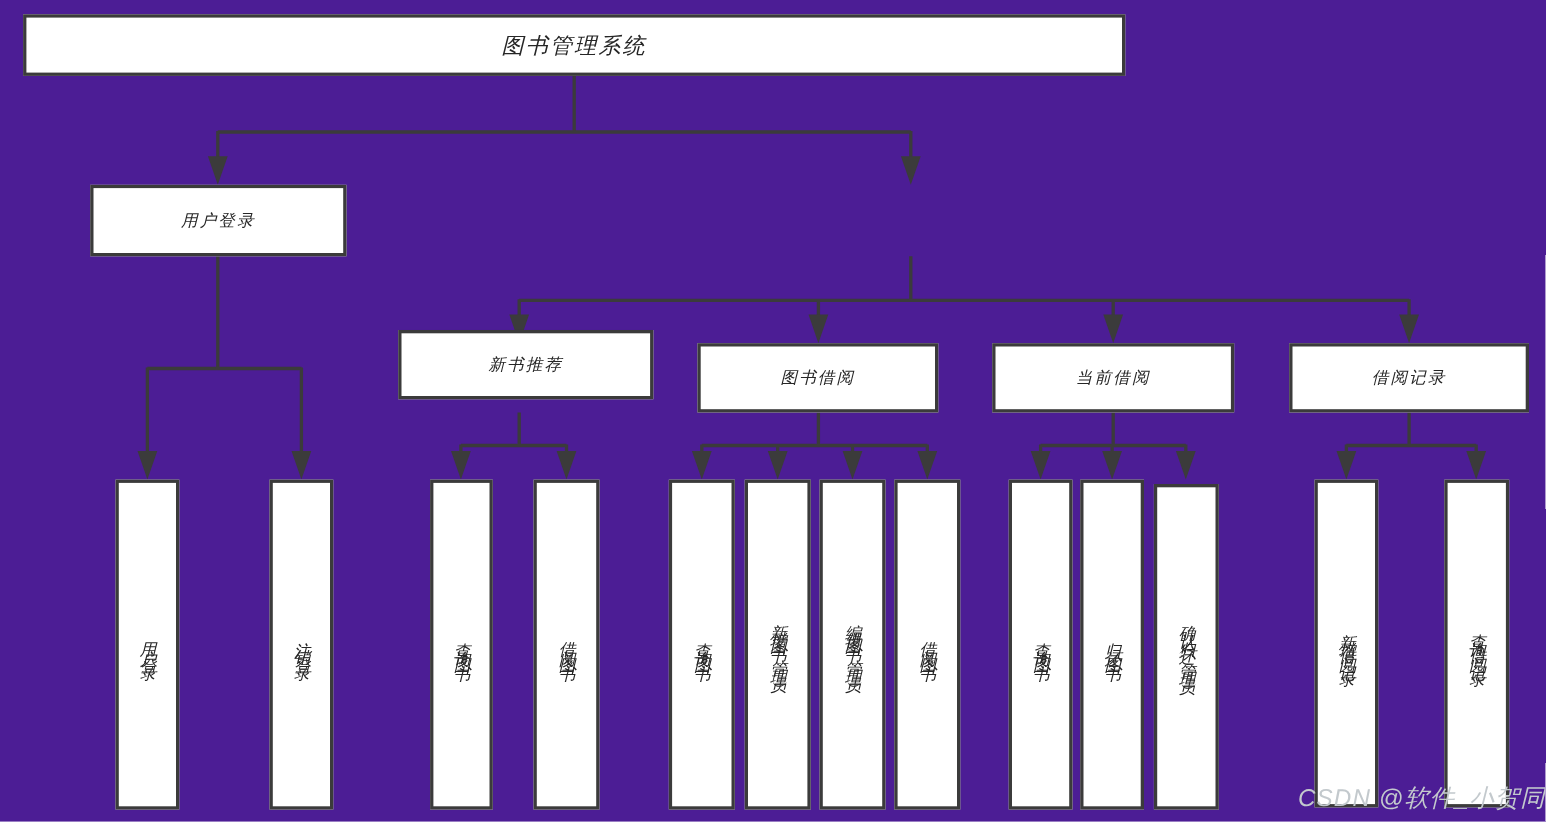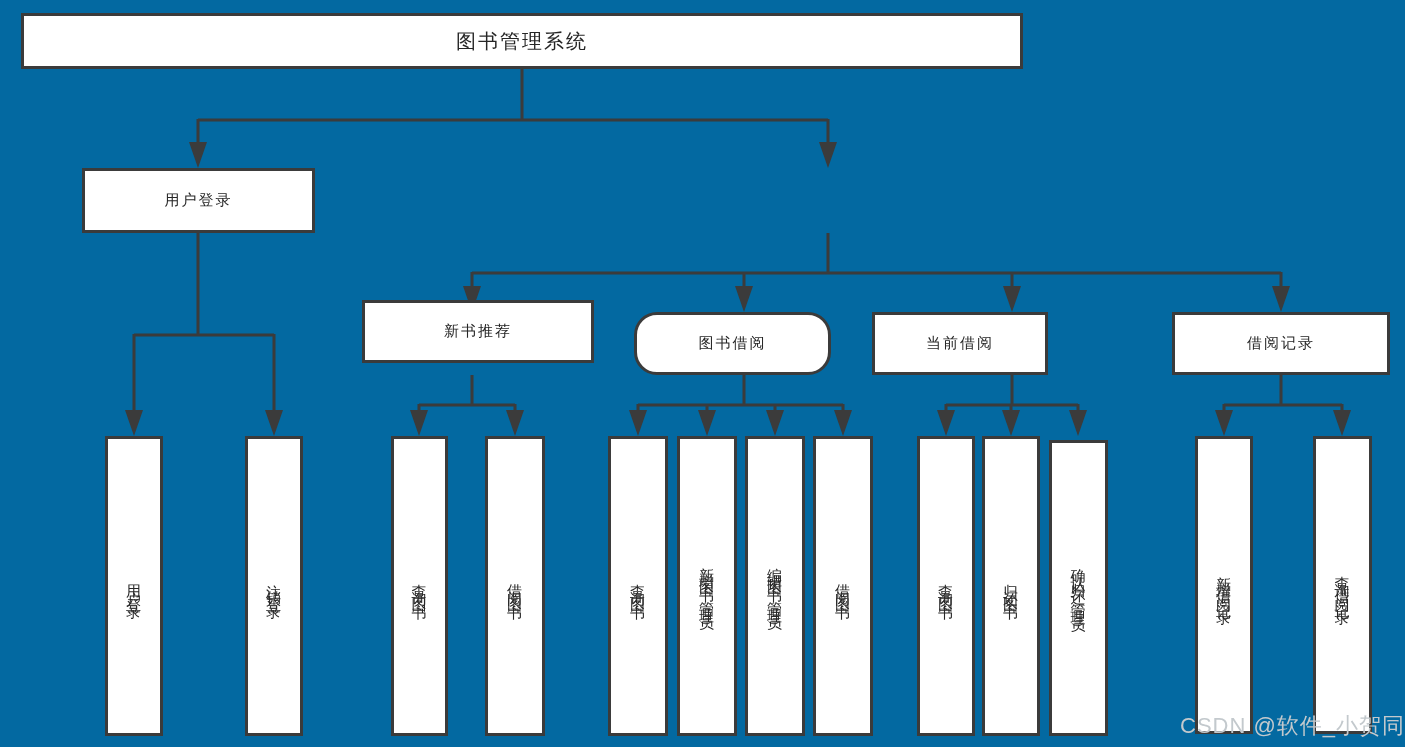--- a/index.html
+++ b/index.html
@@ -5,22 +5,23 @@
   html, body {
     margin: 0;
     padding: 0;
     background: #ffffff;
     font-family: "Liberation Sans", sans-serif;
   }
   .canvas {
     position: relative;
     width: 1405px;
     height: 747px;
-    background: #0369a1;
+    background: #4c1d95;
     overflow: hidden;
+    font-style: italic;
   }
   .connectors {
     position: absolute;
     left: 0; top: 0;
     width: 1405px; height: 747px;
   }
   .node {
     position: absolute;
     box-sizing: border-box;
     border: 3px solid #3b3b3b;
@@ -103,24 +104,24 @@
     <span class="label">图书管理系统</span>
   </div>
 
   <div class="node" style="left:82px; top:168px; width:233px; height:65px;">
     <span class="label">用户登录</span>
   </div>
 
   <div class="node" style="left:362px; top:300px; width:232px; height:63px;">
     <span class="label">新书推荐</span>
   </div>
-  <div class="node" style="left:634px; top:312px; width:197px; height:63px;border-radius:23px;">
+  <div class="node" style="left:634px; top:312px; width:219px; height:63px;">
     <span class="label">图书借阅</span>
   </div>
-  <div class="node" style="left:872px; top:312px; width:176px; height:63px;">
+  <div class="node" style="left:902px; top:312px; width:220px; height:63px;">
     <span class="label">当前借阅</span>
   </div>
   <div class="node" style="left:1172px; top:312px; width:218px; height:63px;">
     <span class="label">借阅记录</span>
   </div>
 
   <div class="node leaf" style="left:105px; top:436px; width:58px; height:300px;">
     <span class="label">用户登录</span>
   </div>
   <div class="node leaf" style="left:245px; top:436px; width:58px; height:300px;">

